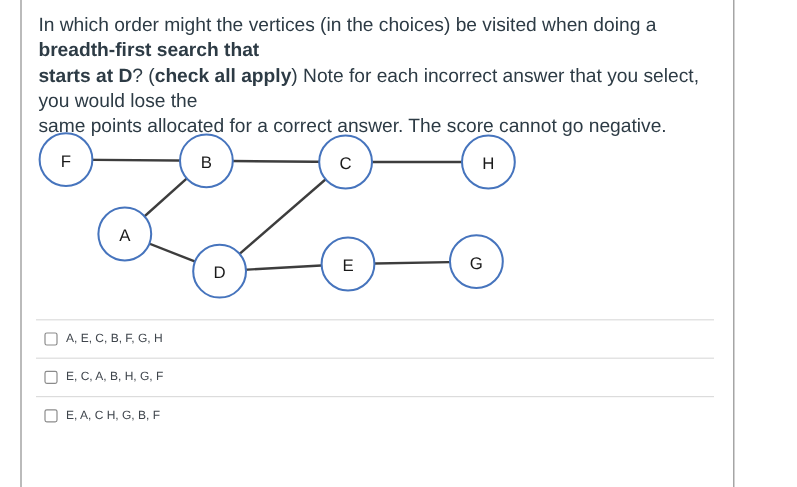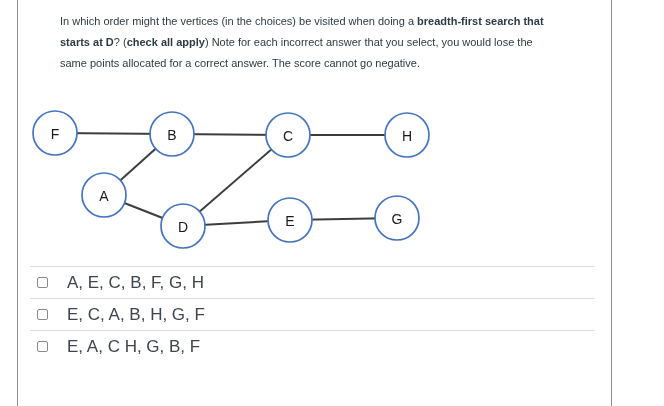--- a/index.html
+++ b/index.html
@@ -19,24 +19,23 @@
     height: 406px;
     background: #8f8f8f;
   }
   .vline.left  { left: 17px; }
   .vline.right { left: 611px; }
   .question {
     position: absolute;
     left: 32px;
     top: 11px;
     width: 558px;
-    font-size: 11px;
+    font-size: 16px;
     line-height: 21px;
     color: #2d3b45;
-    margin-left: 28px;
   }
   .question .b { font-weight: bold; }
   .graph-wrap {
     position: absolute;
     left: 0;
     top: 90px;
     width: 470px;
     height: 185px;
   }
   .options {
@@ -57,22 +56,22 @@
     display: inline-block;
     width: 11px;
     height: 11px;
     margin-left: 7px;
     border: 1px solid #8b8b8b;
     border-radius: 2px;
     background: #ffffff;
     flex: 0 0 auto;
   }
   .option-label {
-    margin-left: 19px;
-    font-size: 17px;
+    margin-left: 7px;
+    font-size: 10px;
     color: #3f454c;
   }
 </style>
 </head>
 <body>
 
 <div class="page">
 
   <div class="vline left"></div>
   <div class="vline right"></div>

